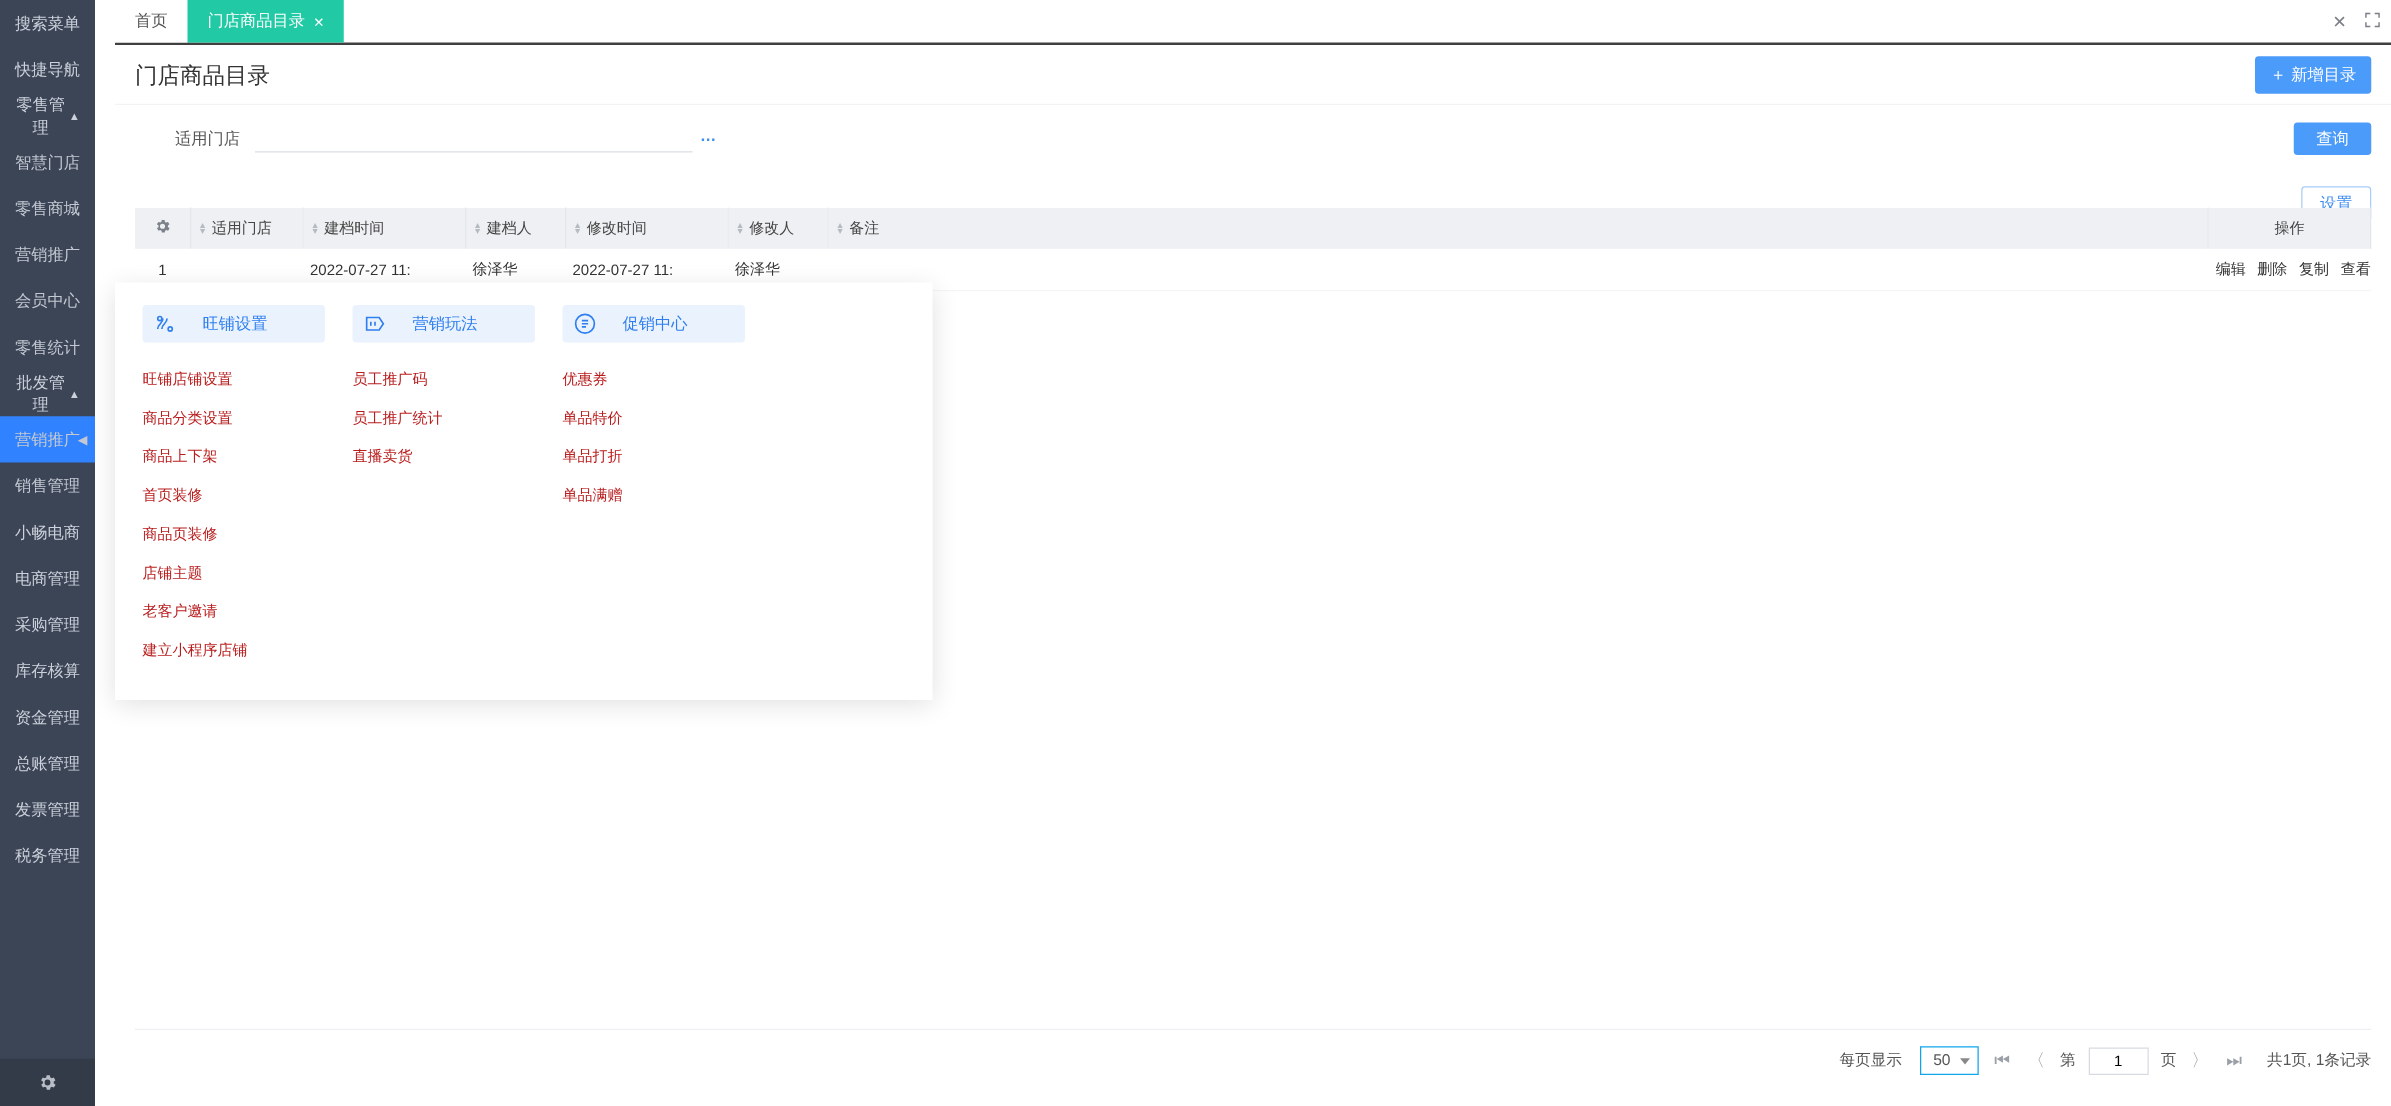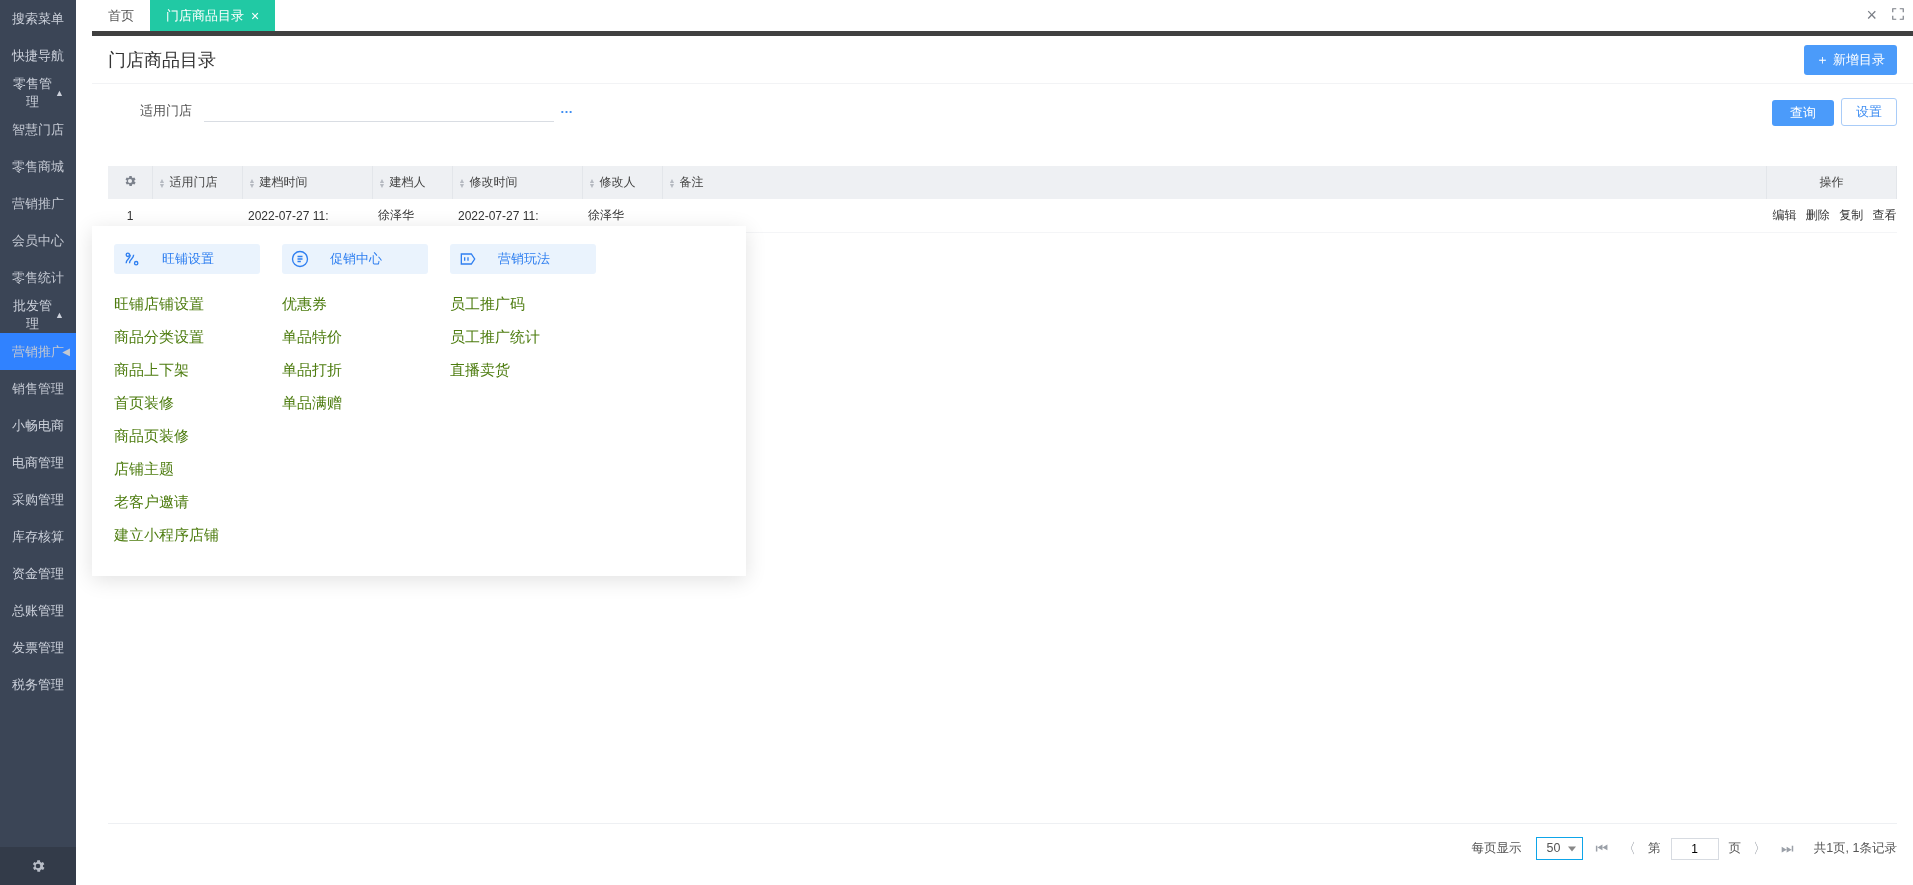--- a/index.html
+++ b/index.html
@@ -10,60 +10,60 @@
     .sidebar-item { height:37px; display:flex; align-items:center; justify-content:center; font-size:13px; color:#ccd1db; cursor:pointer; position:relative; padding:0 12px; width:100%; }
     .sidebar-item .txt { flex:1; text-align:center; }
     .sidebar-item .caret { font-size:9px; margin-left:2px; }
     .sidebar-item.active { background:#3082ff; color:#fff; }
     .sidebar-sub { background:#3b4556; }
     .sidebar-sub .sidebar-item { font-size:13px; color:#c3c8d2; }
     .sidebar-footer { margin-top:auto; height:38px; background:#333b49; display:flex; align-items:center; justify-content:center; color:#b8bdc7; }
     .gear-svg { width:16px; height:16px; fill:#b8bdc7; }
 
     
-    .tabbar { position:absolute; left:92px; top:0; right:0; height:36px; background:#fff; border-bottom:5px solid #404040; display:flex; align-items:stretch; }
+    .tabbar { position:absolute; left:92px; top:0; right:0; height:36px; background:#fff; border-bottom:2px solid #404040; display:flex; align-items:stretch; }
     .tab { padding:0 16px; display:flex; align-items:center; font-size:13px; color:#555; background:#fff; cursor:pointer; }
     .tab.active { background:#21c9a4; color:#fff; }
     .tab .close { margin-left:7px; font-size:14px; line-height:1; color:#fff; }
     .tabbar-right { margin-left:auto; display:flex; align-items:center; padding-right:8px; gap:14px; color:#7b7f87; }
 
     
     .page-header { position:absolute; left:92px; top:36px; right:0; height:48px; background:#fff; display:flex; align-items:center; padding:0 16px; border-bottom:1px solid #f2f3f5; }
     .page-title { font-size:18px; color:#333; font-weight:500; }
     .page-header-right { margin-left:auto; }
     .btn-primary { background:#4b9bfa; color:#fff; border:none; border-radius:3px; padding:6px 12px; font-size:13px; cursor:pointer; display:flex; align-items:center; gap:4px; }
     .btn-outline { background:#fff; color:#3f8ef2; border:1px solid #a9ccf8; border-radius:3px; padding:4px 14px; font-size:13px; cursor:pointer; }
 
     
     .filter-row { position:absolute; left:92px; top:84px; right:0; height:60px; background:#fff; padding:14px 16px 0 48px; display:flex; align-items:flex-start; }
     .filter-label { font-size:13px; color:#555; margin-right:12px; padding-top:4px; }
     .filter-input { width:350px; border:none; border-bottom:1px solid #d9dde3; padding:4px 0; font-size:13px; background:transparent; outline:none; }
     .filter-ellipsis { color:#3f8ef2; margin-left:6px; padding-top:3px; cursor:pointer; font-weight:bold; letter-spacing:1px; }
-    .filter-actions { margin-left:auto; display:flex; gap:7px; align-items:flex-end; }
+    .filter-actions { margin-left:auto; display:flex; flex-direction:column; gap:25px; align-items:flex-end; }
 
     
     .table-wrap { position:absolute; left:108px; right:16px; top:166px; }
     table { width:100%; border-collapse:collapse; table-layout:fixed; }
     thead { background:#eef0f3; }
     th { font-weight:normal; color:#444; font-size:12px; padding:8px 6px; text-align:left; border-right:1px solid #e3e6ea; position:relative; }
     th.first-col { width:44px; text-align:center; }
     td { font-size:12px; padding:8px 6px; color:#333; border-bottom:1px solid #f4f5f7; }
     td.first-col { text-align:center; }
     .sort-icons { display:inline-flex; flex-direction:column; margin-right:4px; line-height:5px; vertical-align:middle; }
     .sort-icons span { font-size:7px; color:#b6bac1; }
     .gear-th svg { width:14px; height:14px; fill:#7c828c; }
     .action-links { color:#333; white-space:nowrap; }
     .action-links span { cursor:pointer; margin-right:6px; }
 
     
     .flyout { position:absolute; left:92px; top:226px; width:654px; background:#fff; box-shadow:0 4px 20px rgba(0,0,0,0.12); padding:18px 22px 24px; display:flex; gap:22px; z-index:50; }
     .flyout-col { flex:0 0 146px; }
     .flyout-header { background:#eaf3fd; color:#2f7ff0; border-radius:3px; padding:5px 8px; display:flex; align-items:center; gap:20px; margin-bottom:14px; font-size:13px; }
     .flyout-header .hicon { width:20px; height:20px; flex-shrink:0; }
-    .flyout-item { font-size:15px; color:#4d7c0f; padding:7px 0; cursor:pointer; }
+    .flyout-item { font-size:12px; color:#b91c1c; padding:7px 0; cursor:pointer; }
     .flyout-divider { border-top:1px dashed #d8dce2; margin:3px 0; }
 
     
     .footer { position:absolute; left:108px; right:16px; bottom:22px; height:40px; display:flex; align-items:center; border-top:1px solid #eef0f3; padding-top:10px; justify-content:flex-end; gap:10px; font-size:12.5px; color:#555; }
     .page-size { display:flex; align-items:center; gap:14px; }
     .select-box { border:1px solid #0ea5e9; padding:3px 22px 4px 10px; position:relative; cursor:pointer; }
     .select-box:after { content:""; position:absolute; right:6px; top:50%; width:0; height:0; border-left:4px solid transparent; border-right:4px solid transparent; border-top:5px solid #888; transform:translateY(-50%); }
     .pager { display:flex; align-items:center; gap:10px; color:#9ba0a8; }
     .pager .nav { cursor:pointer; padding:0 2px; font-size:14px; }
     .page-input { width:48px; height:22px; border:1px solid #d7dbe1; text-align:center; font-size:12px; }
@@ -267,42 +267,42 @@
     <div class="flyout-item">首页装修</div>
     <div class="flyout-item">商品页装修</div>
     <div class="flyout-item">店铺主题</div>
     <div class="flyout-item">老客户邀请</div>
     <div class="flyout-item">建立小程序店铺</div>
   </div>
 
   <div class="flyout-col">
     <div class="flyout-header">
       <svg class="hicon" viewBox="0 0 24 24" fill="none" stroke="#2f7ff0" stroke-width="1.6">
+          <path d="M4 6h12l4 6-4 6H4z"></path>
+          <path d="M8 10v4M12 10v4"></path>
+        </svg>
+      <span>营销玩法</span>
+    </div>
+    <div class="flyout-item">员工推广码</div>
+    <div class="flyout-item">员工推广统计</div>
+    <div class="flyout-item">直播卖货</div>
+  </div>
+
+  <div class="flyout-col">
+    <div class="flyout-header">
+      <svg class="hicon" viewBox="0 0 24 24" fill="none" stroke="#2f7ff0" stroke-width="1.6">
           <circle cx="12" cy="12" r="9"></circle>
           <path d="M9 9h6M9 12h6M9 15h4"></path>
         </svg>
       <span>促销中心</span>
     </div>
     <div class="flyout-item">优惠券</div>
     <div class="flyout-item">单品特价</div>
     <div class="flyout-item">单品打折</div>
     <div class="flyout-item">单品满赠</div>
-  </div>
-
-  <div class="flyout-col">
-    <div class="flyout-header">
-      <svg class="hicon" viewBox="0 0 24 24" fill="none" stroke="#2f7ff0" stroke-width="1.6">
-          <path d="M4 6h12l4 6-4 6H4z"></path>
-          <path d="M8 10v4M12 10v4"></path>
-        </svg>
-      <span>营销玩法</span>
-    </div>
-    <div class="flyout-item">员工推广码</div>
-    <div class="flyout-item">员工推广统计</div>
-    <div class="flyout-item">直播卖货</div>
   </div>
 
 </div>
 
 <div class="footer">
   <div class="page-size">
     <span>每页显示</span>
     <div class="select-box"><span>50</span></div>
   </div>
   <div class="pager">

